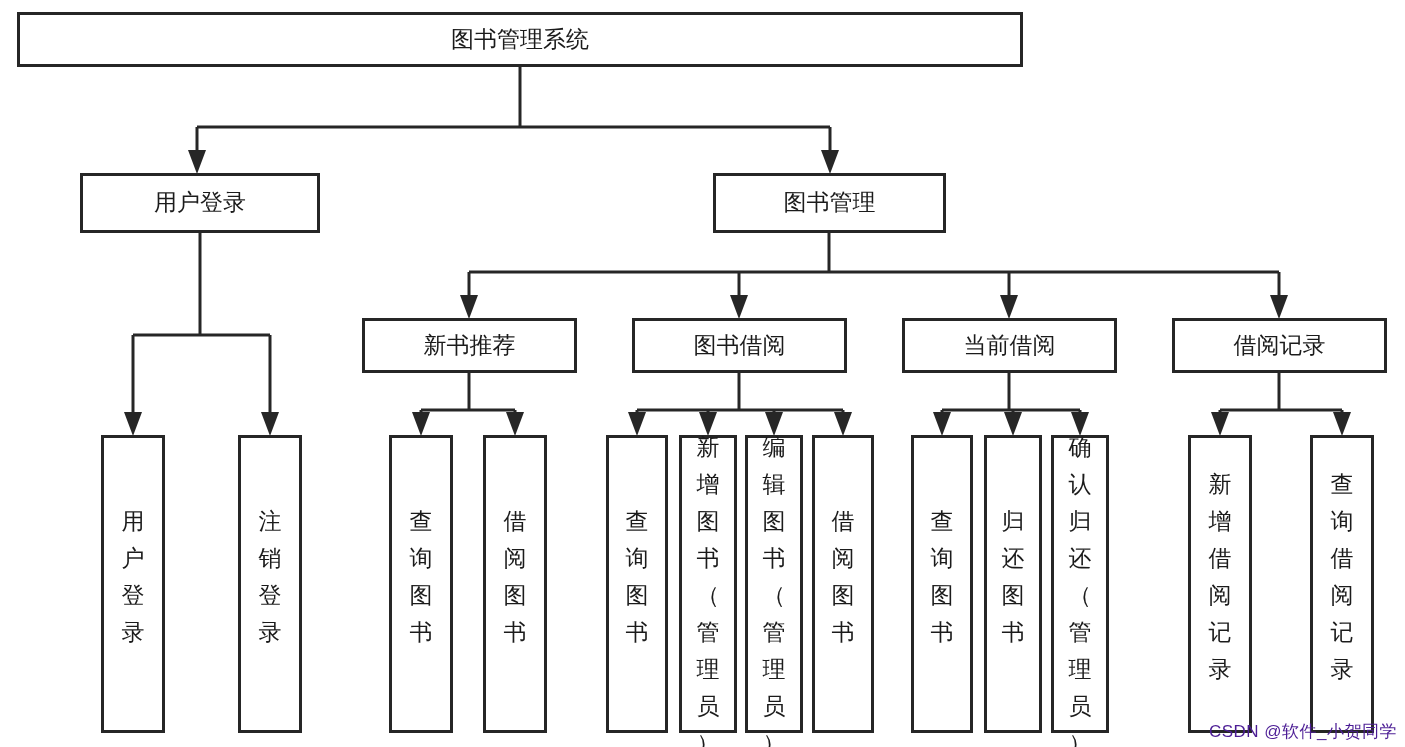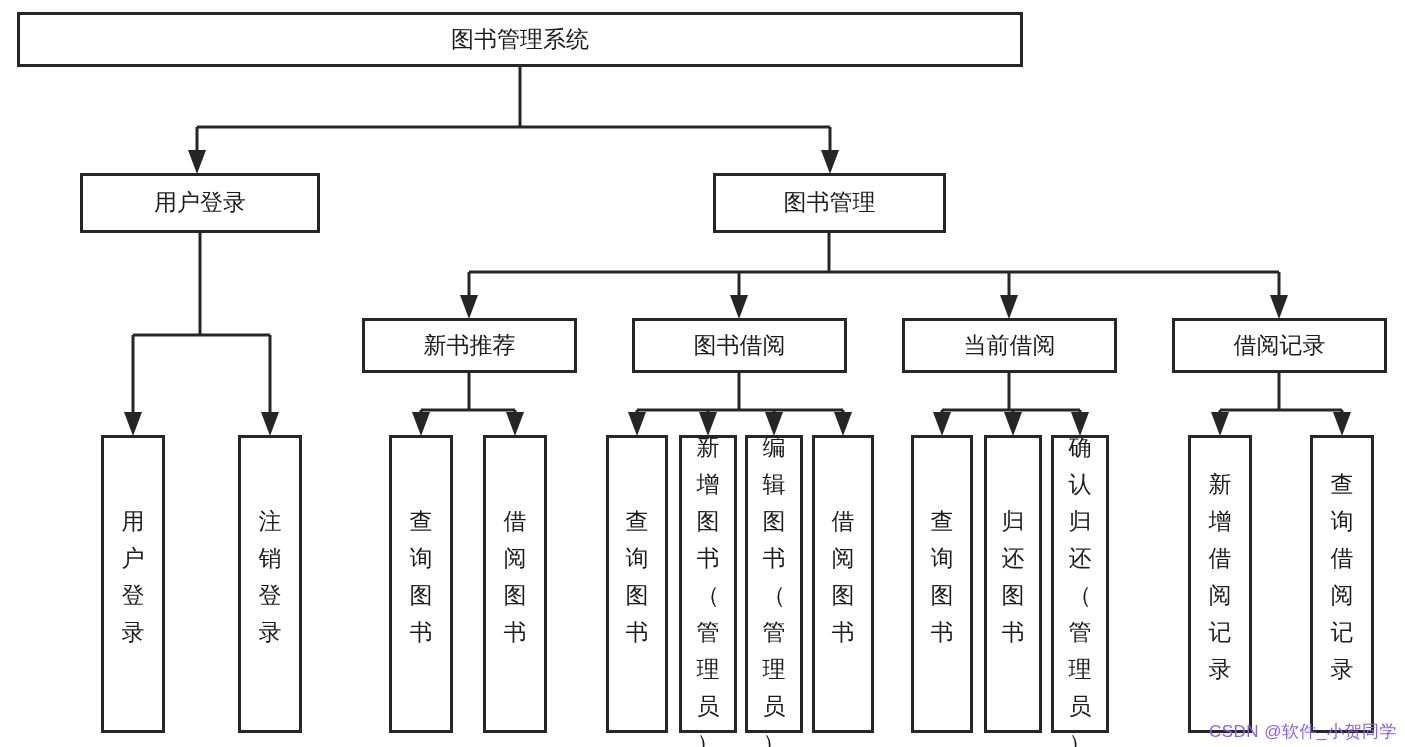--- a/index.html
+++ b/index.html
@@ -55,21 +55,21 @@
   .arrow-head {
     fill: #262626;
     stroke: none;
   }
   .watermark {
     position: absolute;
     right: 8px;
     bottom: 4px;
     font-family: "Liberation Sans", "DejaVu Sans", sans-serif;
     font-size: 17px;
-    color: #8b5cf6;
+    color: #4c1d95;
     letter-spacing: 0.5px;
     white-space: nowrap;
     user-select: none;
   }
 </style>
 </head>
 <body>
 
 <div id="diagram-root">
   <svg class="diagram-canvas" id="diagram-canvas" viewBox="0 0 1405 747" xmlns="http://www.w3.org/2000/svg">

